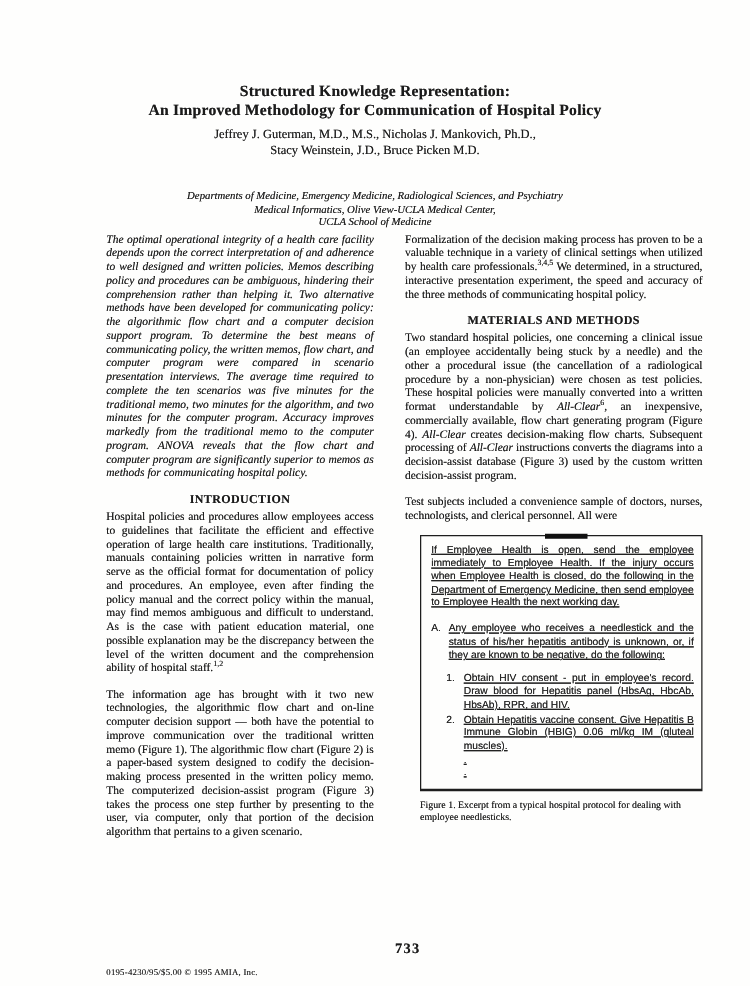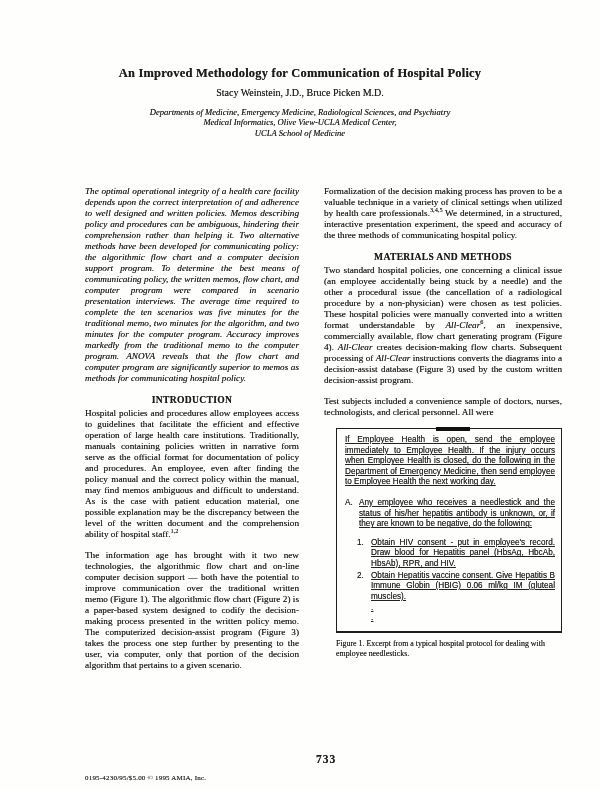--- a/index.html
+++ b/index.html
@@ -12,21 +12,21 @@
   }
   .page{
     position:relative;width:600px;height:789px;background:#fefefd;overflow:hidden;
   }
   .scan-text{ text-shadow:0 0 .4px rgba(20,20,20,.65); }
 
   
   .header{position:absolute;top:66px;left:0;width:600px;text-align:center;}
   .title{font-weight:bold;font-size:12.5px;line-height:15px;letter-spacing:.2px;}
   .authors{margin-top:6px;font-size:10px;line-height:12.5px;}
-  .affiliation{margin-top:7px;font-style:italic;font-size:8.6px;line-height:10.5px;}
+  .affiliation{margin-top:24px;font-style:italic;font-size:8.6px;line-height:10.5px;}
 
   
   .columns{
     position:absolute;top:186px;left:85px;width:477px;
     display:flex;gap:25px;align-items:flex-start;
   }
   .col{font-size:9.2px;line-height:11px;text-align:justify;}
   .col-left{width:214px;}
   .col-right{width:238px;}
   .col p{margin:0 0 10px 0;}
@@ -69,23 +69,25 @@
     position:absolute;left:316px;top:753px;font-size:11.5px;font-weight:bold;letter-spacing:1px;
   }
 </style>
 </head>
 <body>
 
 <div class="page scan-text">
 
   <div class="header">
     <div class="title">
+      <div>Structured Knowledge Representation:</div>
       <div>An Improved Methodology for Communication of Hospital Policy</div>
     </div>
     <div class="authors">
+      <div>Jeffrey J. Guterman, M.D., M.S., Nicholas J. Mankovich, Ph.D.,</div>
       <div>Stacy Weinstein, J.D., Bruce Picken M.D.</div>
     </div>
     <div class="affiliation">
       <div>Departments of Medicine, Emergency Medicine, Radiological Sciences, and Psychiatry</div>
       <div>Medical Informatics, Olive View-UCLA Medical Center,</div>
       <div>UCLA School of Medicine</div>
     </div>
   </div>
 
   <div class="columns">

